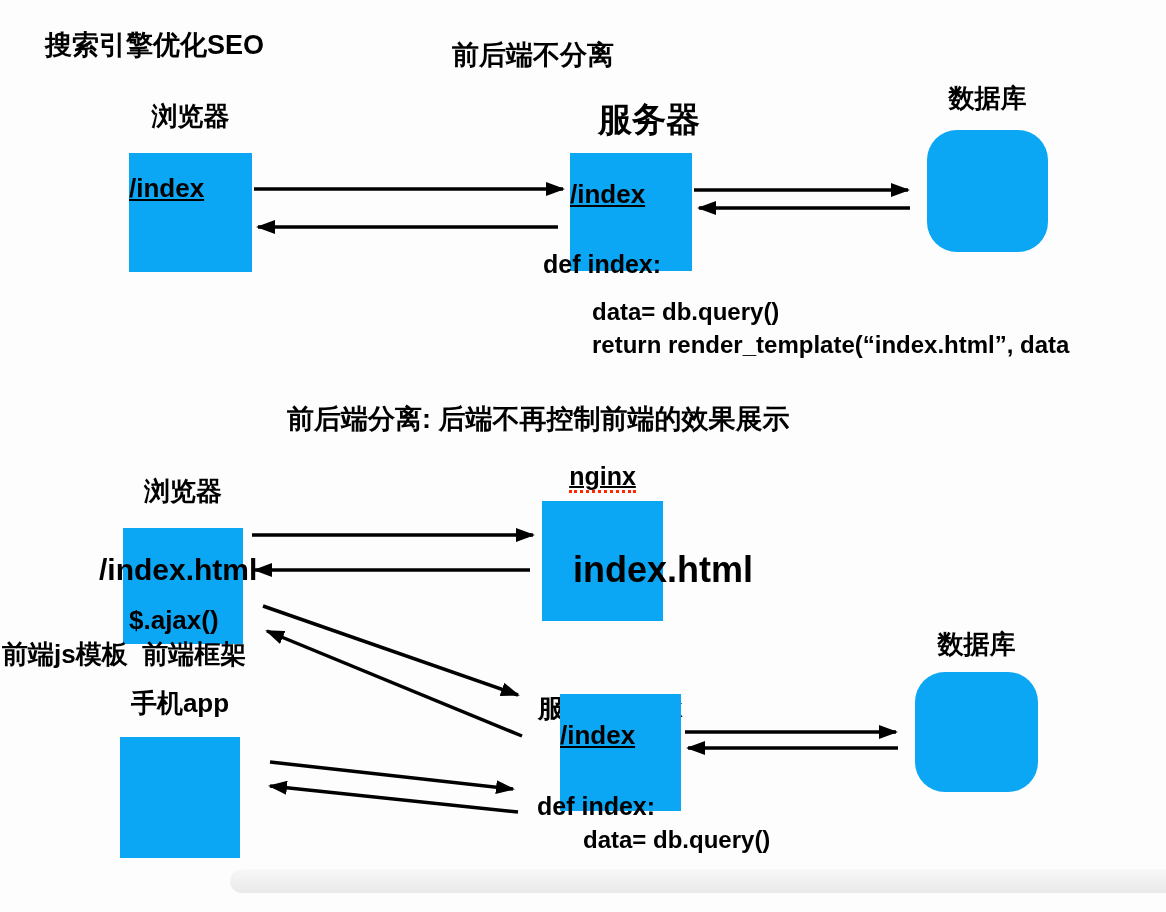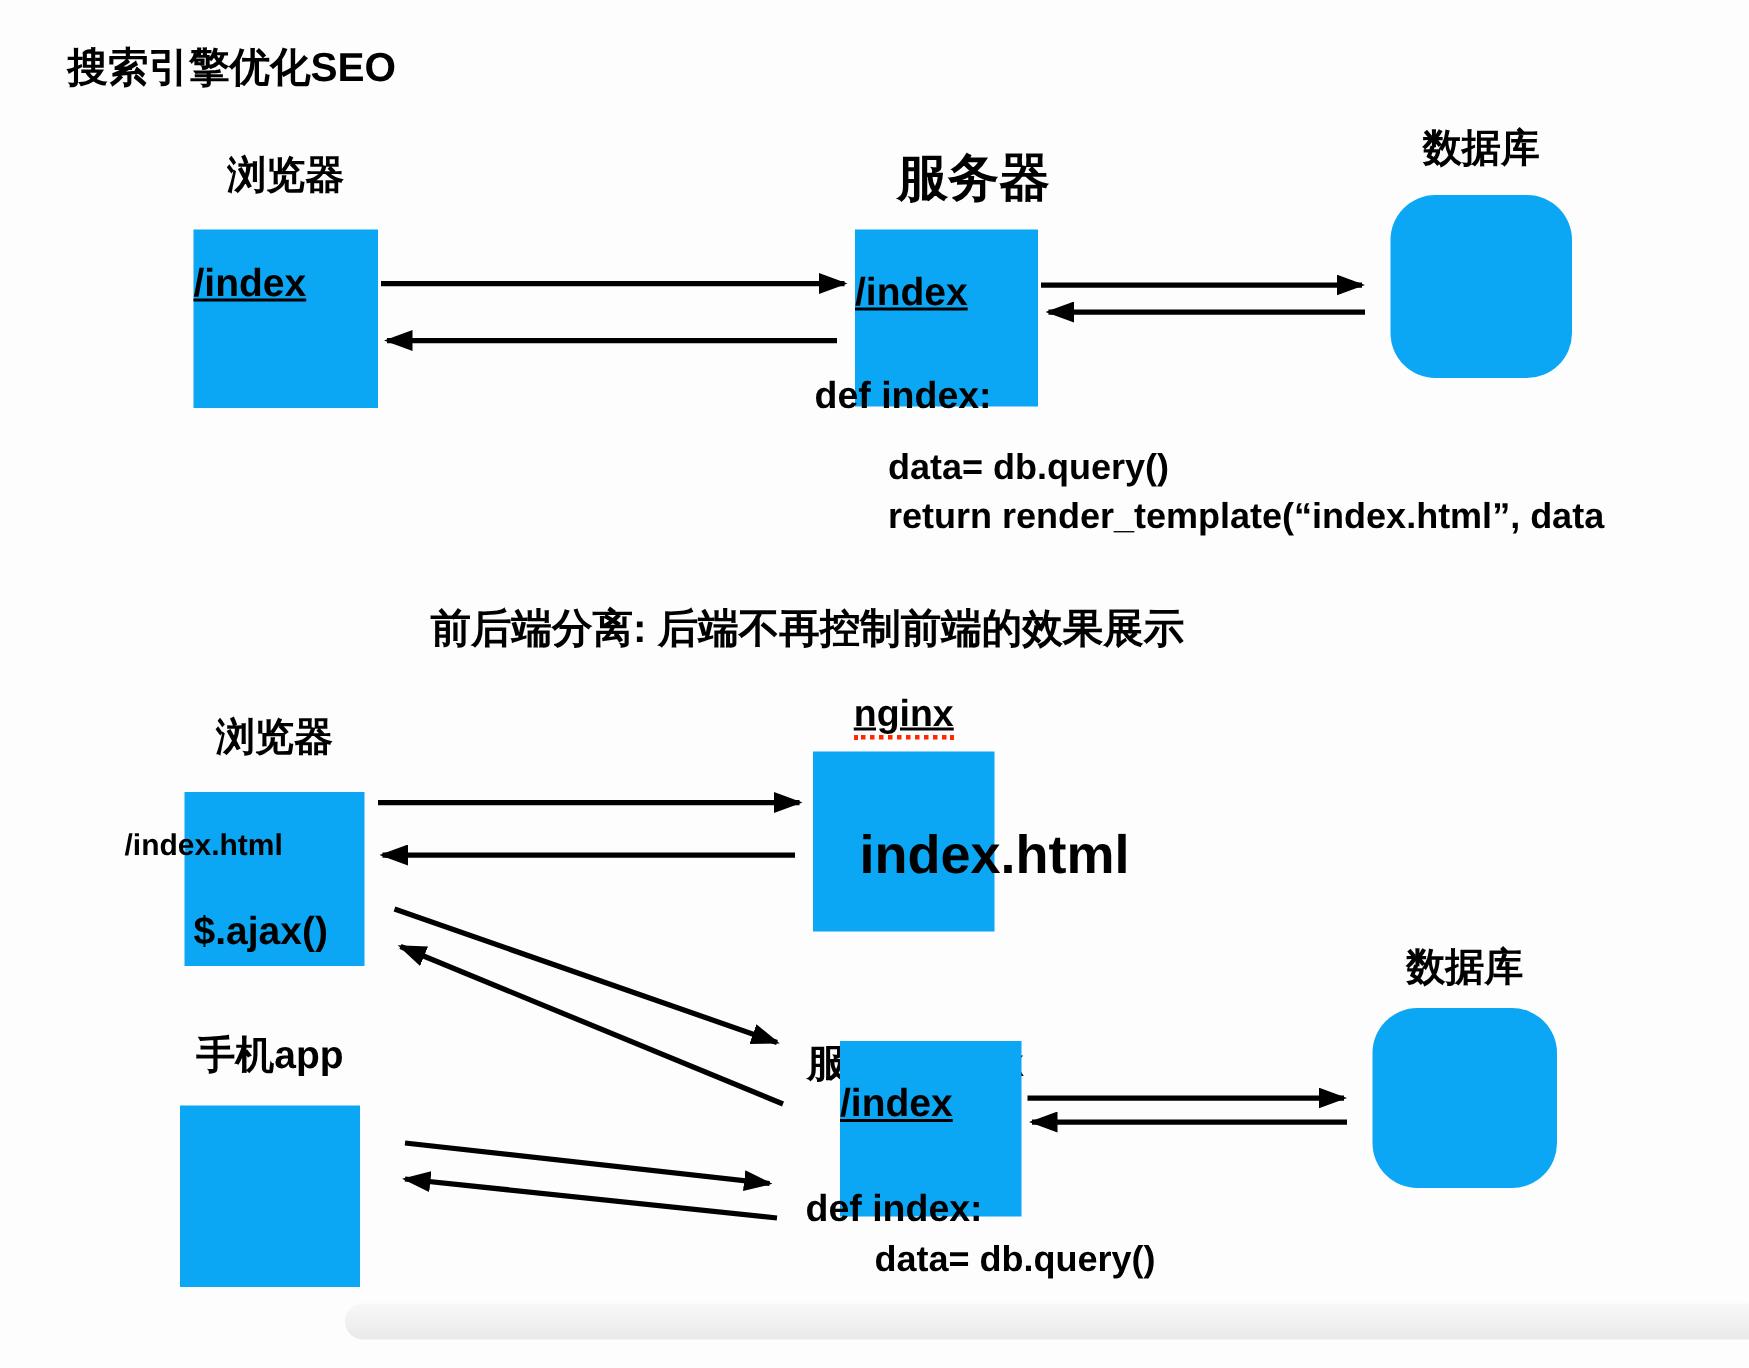--- a/index.html
+++ b/index.html
@@ -26,20 +26,21 @@
     border-radius:14px 0 0 14px;
   }
 </style>
 </head>
 <body>
 
 <div id="canvas">
 
   <div class="lbl" style="left:45px;top:30px;font-size:27px;">搜索引擎优化SEO</div>
 
+  <div class="lbl" style="left:452px;top:40px;font-size:27px;">前后端不分离</div>
 
   <div class="lbl ctr" style="left:129px;top:102px;width:123px;font-size:26px;">浏览器</div>
 
   <div class="box" style="left:129px;top:153px;width:123px;height:119px;">
     <div class="boxtext" style="margin-top:20px;font-size:26px;">/index</div>
   </div>
 
   <div class="lbl ctr" style="left:588px;top:100px;width:122px;font-size:34px;">服务器</div>
 
   <div class="box" style="left:570px;top:153px;width:122px;height:118px;">
@@ -56,23 +57,24 @@
 
   <div class="lbl" style="left:287px;top:404px;font-size:27px;">前后端分离: 后端不再控制前端的效果展示</div>
 
   <div class="lbl ctr" style="left:542px;top:462px;width:121px;font-size:25px;"><span class="nginx-u spellcheck">nginx</span></div>
 
   <div class="box" style="left:542px;top:501px;width:121px;height:120px;"></div>
   <div class="lbl" style="left:573px;top:549px;font-size:36px;">index.html</div>
 
   <div class="lbl ctr" style="left:123px;top:477px;width:120px;font-size:26px;">浏览器</div>
   <div class="box" style="left:123px;top:528px;width:120px;height:116px;"></div>
-  <div class="lbl" style="left:83px;top:553px;font-size:20px;">/index.html</div>
+  <div class="lbl" style="left:99px;top:553px;font-size:30px;">/index.html</div>
   <div class="lbl" style="left:129px;top:606px;font-size:26px;">$.ajax()</div>
 
+  <div class="lbl" style="left:2px;top:640px;font-size:26px;white-space:pre;">前端js模板  前端框架</div>
 
   <div class="lbl ctr" style="left:120px;top:689px;width:120px;font-size:26px;">手机app</div>
   <div class="box" style="left:120px;top:737px;width:120px;height:121px;"></div>
 
   <div class="lbl" style="left:538px;top:646px;font-size:26px;margin-top:48px;">服务器 flask</div>
   <div class="box" style="left:560px;top:694px;width:121px;height:117px;">
     <div class="boxtext" style="margin-top:26px;font-size:26px;">/index</div>
   </div>
 
   <div class="code" style="left:537px;top:771px;font-size:25px;">def index:</div>

